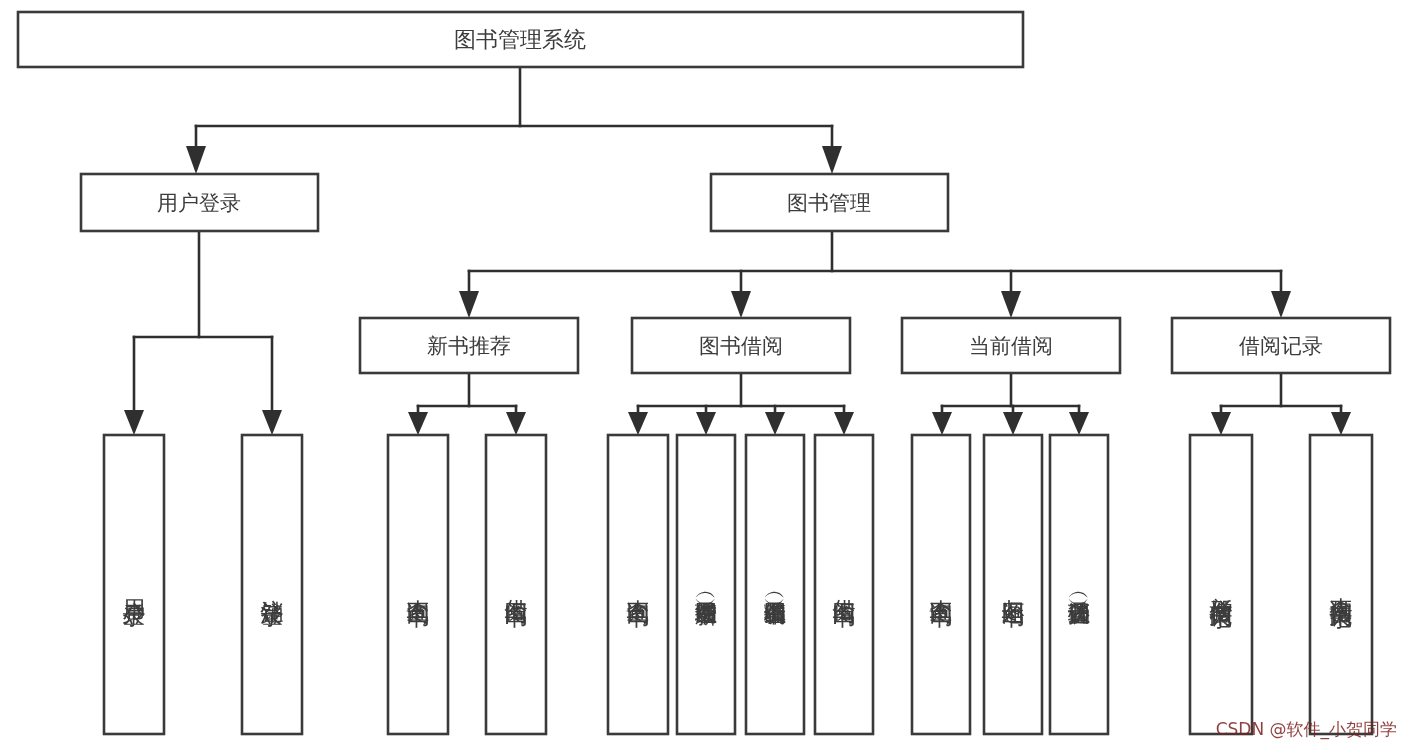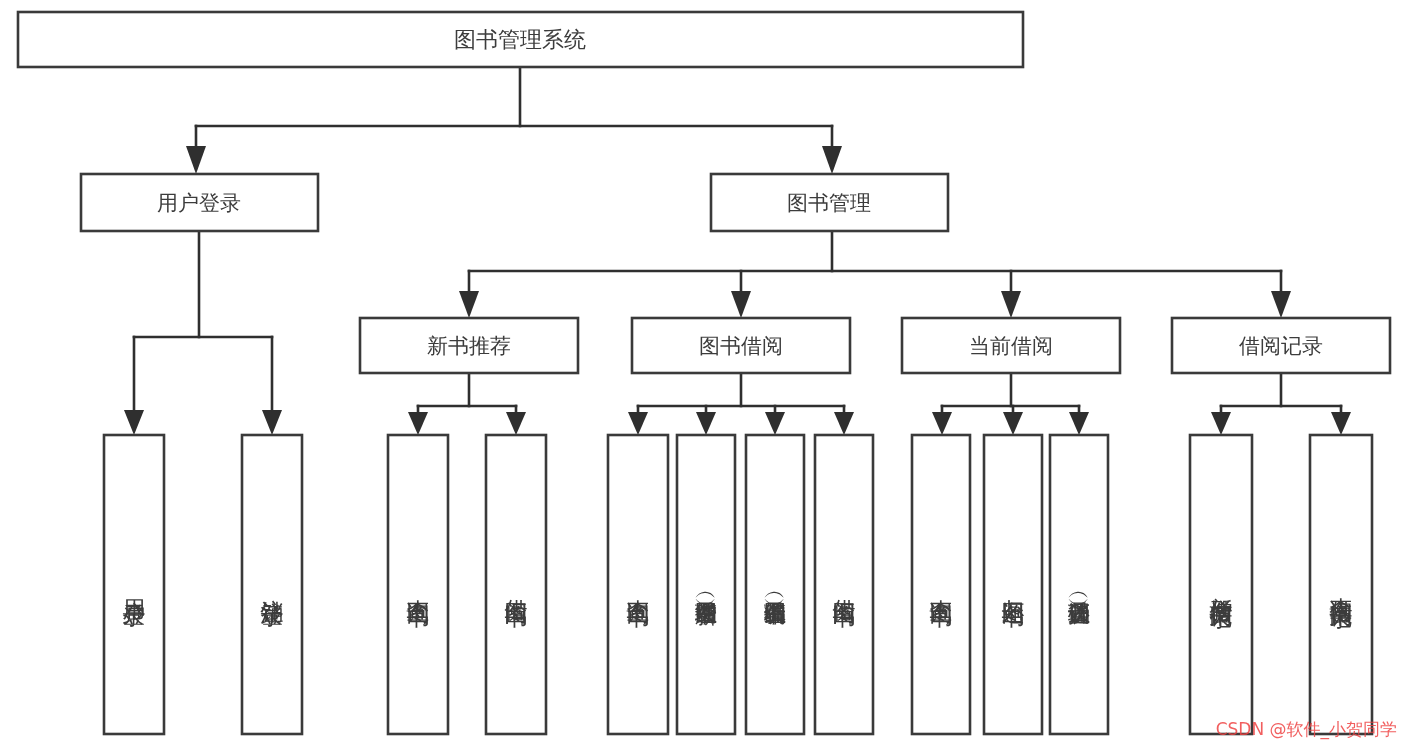--- a/index.html
+++ b/index.html
@@ -77,21 +77,21 @@
   .leaf-label.compact {
     font-size: 22px;
     letter-spacing: 0px;
   }
   .watermark {
     position: absolute;
     right: 8px;
     bottom: 6px;
     font-family: "DejaVu Sans", "Liberation Sans", sans-serif;
     font-size: 17px;
-    color: #ef4444;
+    color: #7f1d1d;
     opacity: 0.85;
     white-space: nowrap;
   }
 </style>
 </head>
 <body>
 
 <div id="diagram-root">
 
   <svg class="diagram" viewBox="0 0 1405 747">

